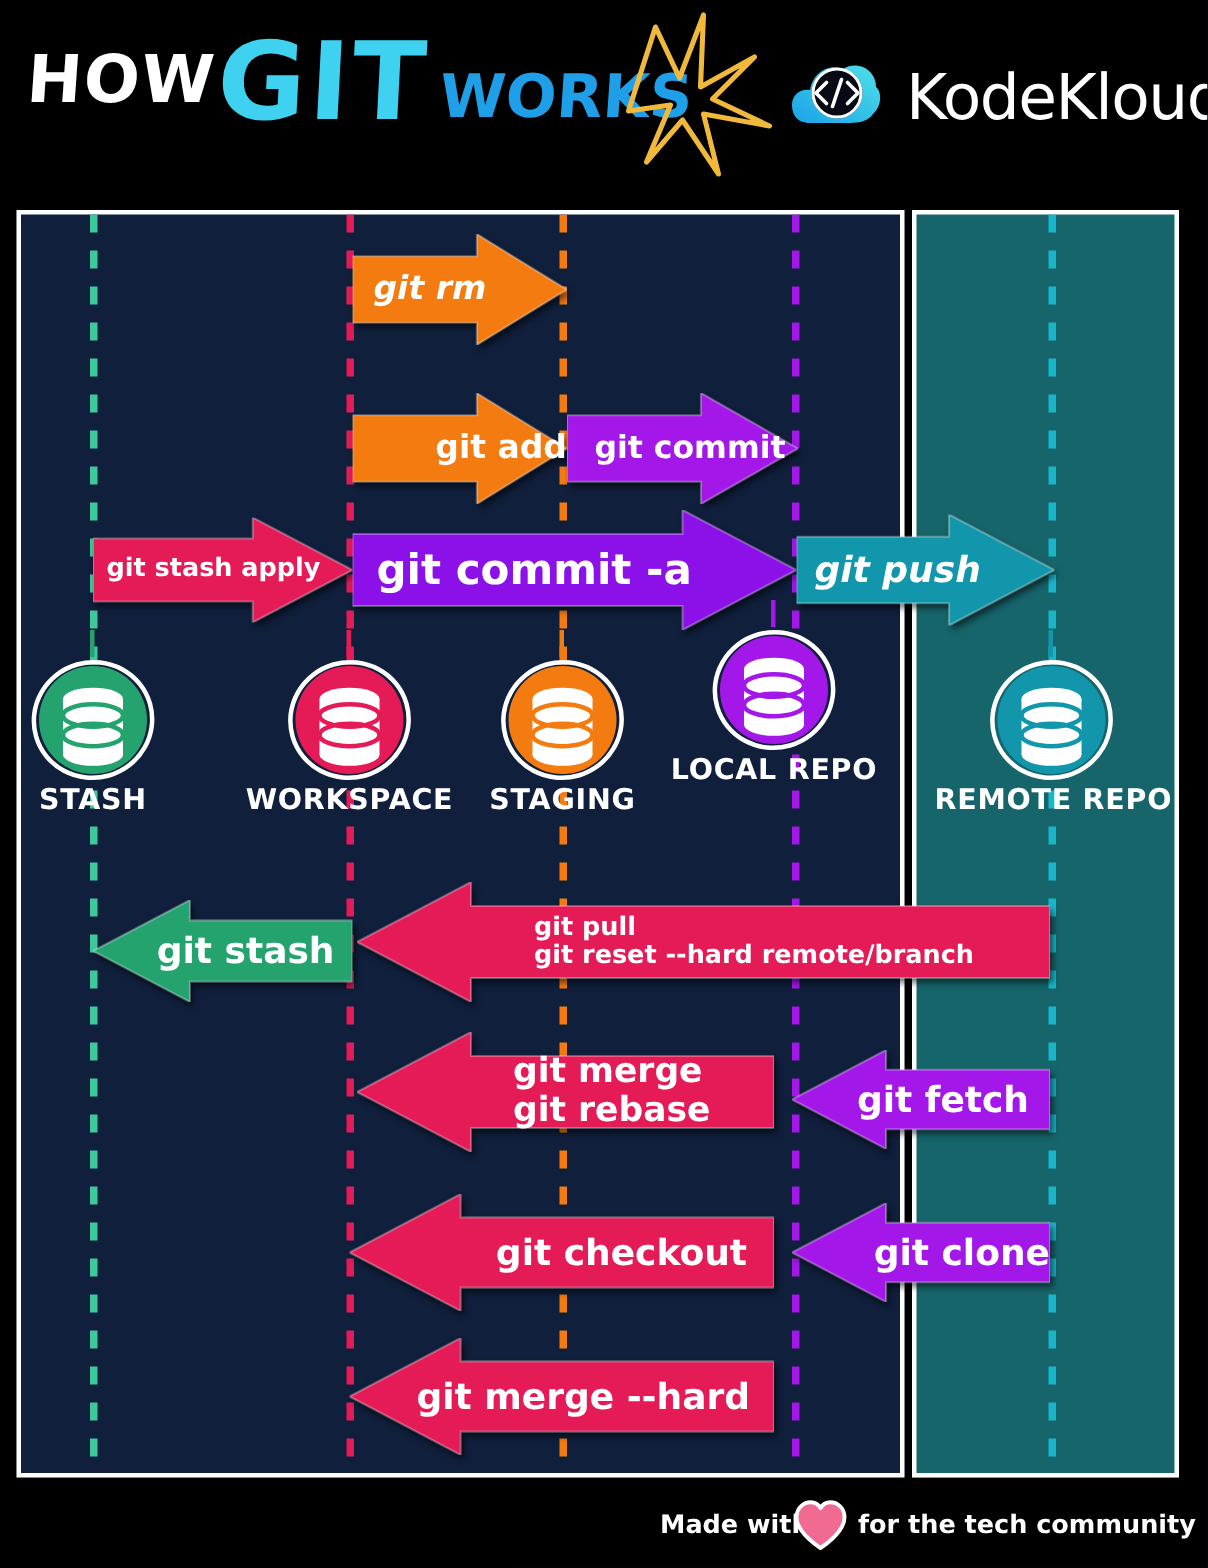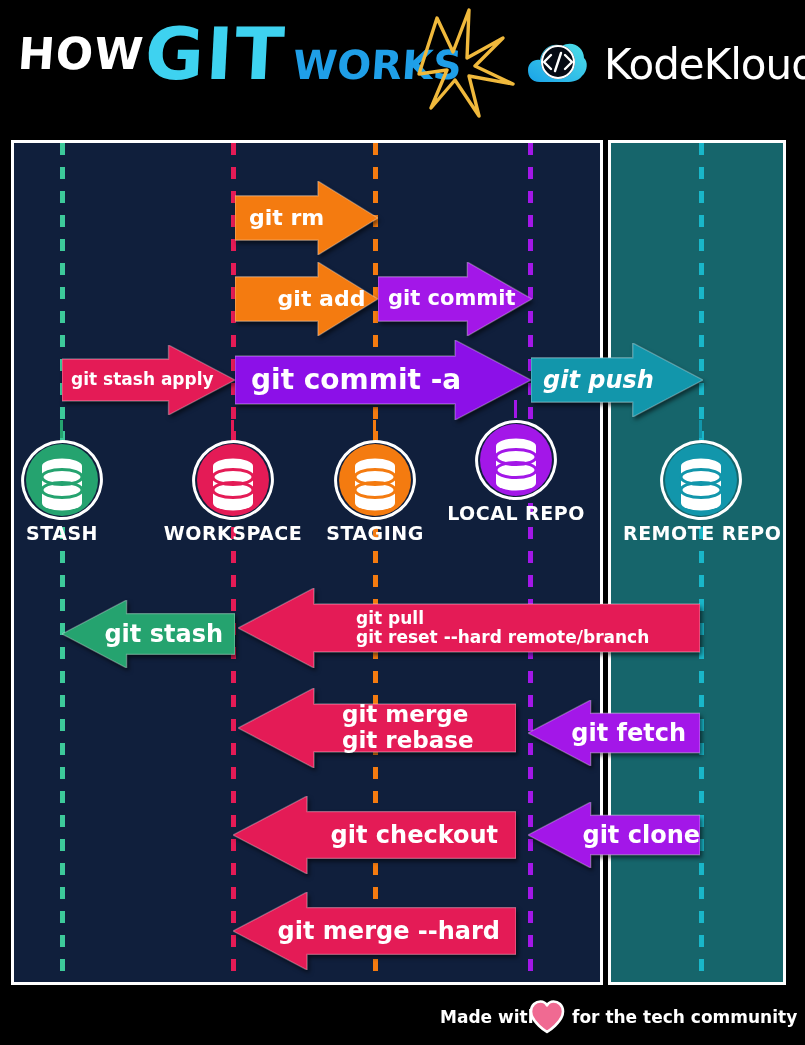--- a/index.html
+++ b/index.html
@@ -265,37 +265,37 @@
           <g fill="none" stroke="#1296ab" stroke-width="3">
             <ellipse cx="36" cy="33" rx="20" ry="7.5"></ellipse>
             <ellipse cx="36" cy="46" rx="20" ry="7.5"></ellipse>
           </g>
         </svg>
         <div class="db-label">REMOTE REPO</div>
       </div>
     </div>
 
   <div id="arrows-holder">
-      <div class="arrow" style="left: 235px; top: 181px; width: 143px; height: 74px;">
+      <div class="arrow" style="left: 235px; top: 156px; width: 143px; height: 74px; font-style: italic;">
         <svg class="arrow-svg" viewBox="0 0 143 74" preserveAspectRatio="none">
           <polygon points="0.0,14.8 82.9,14.8 82.9,0.0 143.0,37.0 82.9,74.0 82.9,59.2 0.0,59.2" fill="#f47b10" stroke="rgba(255,255,255,0.30)" stroke-width="1.4"></polygon>
         </svg>
         <div class="arrow-label" style="font-size: 22px; text-align: left; padding-left: 14px;">git rm</div>
       </div>
       <div class="arrow" style="left: 235px; top: 262px; width: 143px; height: 74px;">
         <svg class="arrow-svg" viewBox="0 0 143 74" preserveAspectRatio="none">
           <polygon points="0.0,14.8 82.9,14.8 82.9,0.0 143.0,37.0 82.9,74.0 82.9,59.2 0.0,59.2" fill="#f47b10" stroke="rgba(255,255,255,0.30)" stroke-width="1.4"></polygon>
         </svg>
-        <div class="arrow-label" style="font-size: 22px; text-align: center; padding-left: 30px;">git add</div>
+        <div class="arrow-label" style="font-size: 22px; text-align: right; padding-left: 30px;">git add</div>
       </div>
       <div class="arrow" style="left: 378px; top: 262px; width: 154px; height: 74px;">
         <svg class="arrow-svg" viewBox="0 0 154 74" preserveAspectRatio="none">
           <polygon points="0.0,14.8 89.3,14.8 89.3,0.0 154.0,37.0 89.3,74.0 89.3,59.2 0.0,59.2" fill="#a317e8" stroke="rgba(255,255,255,0.30)" stroke-width="1.4"></polygon>
         </svg>
-        <div class="arrow-label" style="font-size: 21px; text-align: left; padding-left: 10px;">git commit</div>
+        <div class="arrow-label" style="font-size: 21px; text-align: center; padding-left: 10px;">git commit</div>
       </div>
       <div class="arrow" style="left: 62px; top: 345px; width: 173px; height: 70px;">
         <svg class="arrow-svg" viewBox="0 0 173 70" preserveAspectRatio="none">
           <polygon points="0.0,14.0 106.5,14.0 106.5,0.0 173.0,35.0 106.5,70.0 106.5,56.0 0.0,56.0" fill="#e41b56" stroke="rgba(255,255,255,0.30)" stroke-width="1.4"></polygon>
         </svg>
         <div class="arrow-label" style="font-size: 17px; text-align: left; padding-left: 9px;">git stash apply</div>
       </div>
       <div class="arrow" style="left: 235px; top: 340px; width: 296px; height: 80px;">
         <svg class="arrow-svg" viewBox="0 0 296 80" preserveAspectRatio="none">
           <polygon points="0.0,16.0 220.0,16.0 220.0,0.0 296.0,40.0 220.0,80.0 220.0,64.0 0.0,64.0" fill="#8c10e8" stroke="rgba(255,255,255,0.30)" stroke-width="1.4"></polygon>

